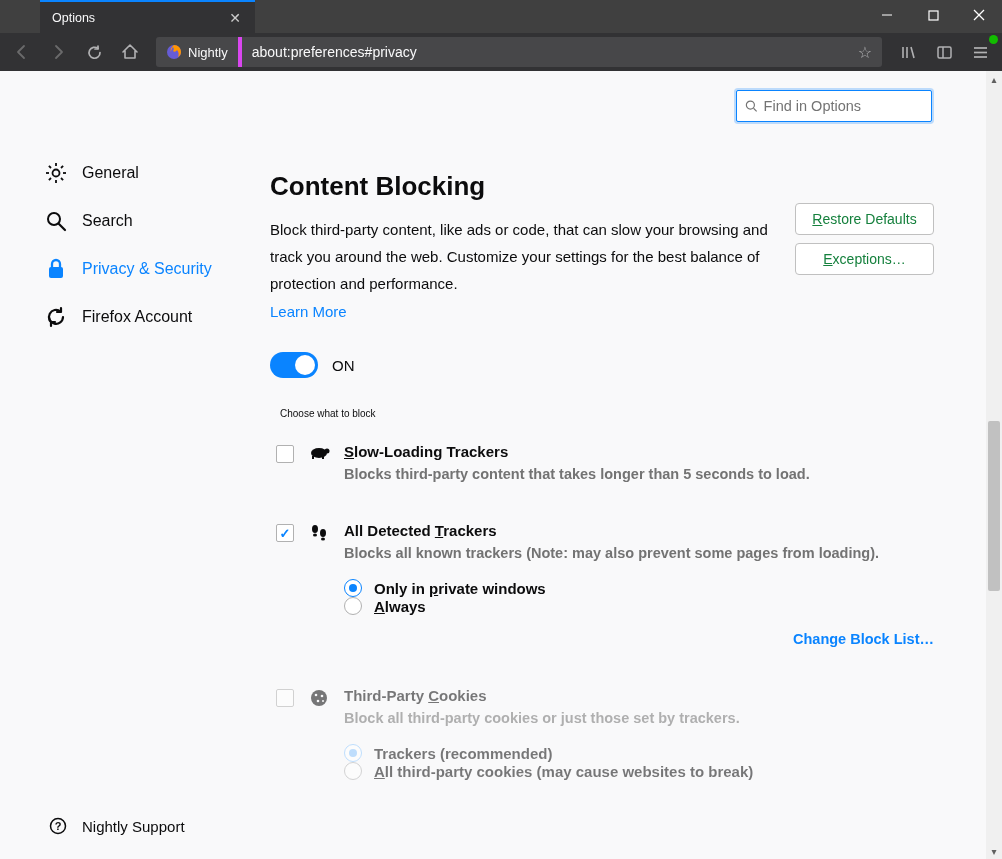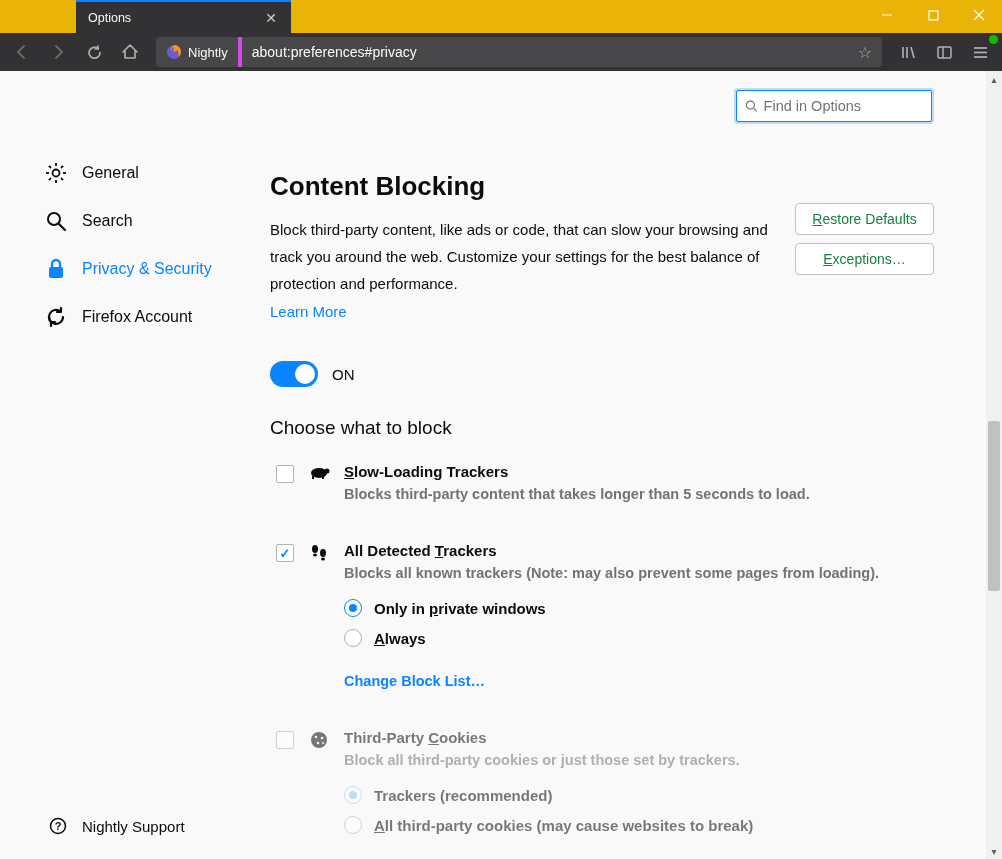--- a/index.html
+++ b/index.html
@@ -1,19 +1,19 @@
 <!DOCTYPE html>
 <html><head>
 <meta charset="utf-8">
 <style>
 * { margin: 0; padding: 0; box-sizing: border-box; font-family: "Segoe UI", Arial, sans-serif; }
 body { width: 1002px; height: 859px; background: #0c0c0d; overflow: hidden; position: relative; }
 
 
-.titlebar { height: 33px; background: #eab308; display: flex; align-items: flex-start; padding-left: 36px; }
+.titlebar { height: 33px; background: #404040; display: flex; align-items: flex-start; }
 .tab { 
   margin-left: 40px; width: 215px; height: 33px; background: #323234; 
   border-top: 2px solid #0a84ff; display: flex; align-items: center; 
   padding: 0 12px; color: #f9f9fa; font-size: 12.5px;
 }
 .tab-close { margin-left: auto; width: 16px; height: 16px; display:flex; align-items:center; justify-content:center; color:#ccc; font-size:14px; cursor:pointer;}
 .window-controls { margin-left: auto; display: flex; height: 30px; }
 .wc-btn { width: 46px; display: flex; align-items:center; justify-content:center; color: #fff; font-size: 12px; cursor:pointer;}
 
 
@@ -63,51 +63,51 @@
 .section-title { font-size: 26px; font-weight: 600; color:#0c0c0d; margin-bottom: 14px; }
 .desc { font-size: 15px; color:#0c0c0d; line-height: 1.8; width: 500px; }
 .learn-more { color:#0a84ff; font-size:15px; margin-top: 6px; cursor:pointer; display:inline-block;}
 .side-buttons { position:absolute; right:0; top:32px; display:flex; flex-direction:column; gap:8px;}
 .btn { 
   width:139px; height:32px; background:#fff; border:1px solid #c0c0c0; 
   font-size:14px; color:#15803d; cursor:pointer; border-radius:4px;
 }
 .access-u { text-decoration: underline; }
 
-.toggle-row { display:flex; align-items:center; gap:14px; margin-top: 40px;}
+.toggle-row { display:flex; align-items:center; gap:14px; margin-top: 31px;}
 .toggle {
   width: 48px; height: 26px; background:#0a84ff; border-radius:13px; position:relative; cursor:pointer;
 }
 .toggle-knob { position:absolute; right:3px; top:3px; width:20px; height:20px; background:#fff; border-radius:50%; }
 .toggle-label { font-size:15px; color:#0c0c0d; }
 
-.choose-label { font-size:19px; color:#0c0c0d; margin-top: 30px; margin-bottom: 12px; }
+.choose-label { font-size:10px; color:#0c0c0d; margin-top: 30px; margin-bottom: 12px; margin-left: 10px; }
 
 .opt-block { display:flex; gap: 14px; padding: 12px 0 0 6px; font-weight: bold; }
 .opt-block.disabled { opacity: 0.55; }
 .chk { 
   width:18px; height:18px; border:1px solid #b1b1b1; background:#fff; border-radius:2px; 
   flex-shrink:0; margin-top:2px; cursor:pointer; display:flex; align-items:center; justify-content:center;
 }
 .chk.checked::after { content:"✓"; color:#0a84ff; font-size:13px; font-weight:bold; }
 .opt-icon { width:22px; flex-shrink:0; display:flex; justify-content:center; margin-top:1px;}
 .opt-texts { flex:1; }
 .opt-title { font-size:15px; color:#0c0c0d; }
 .opt-desc { font-size:14.5px; color:#737373; margin-top: 6px; }
 
-.radio-group { margin-top: 18px; display:flex; flex-direction:column; gap:12px;}
+.radio-group { margin-top: 18px; display:flex; flex-direction:column; }
 .radio-row { display:flex; align-items:center; gap:12px; cursor:pointer;}
 .radio { width:18px; height:18px; border:1px solid #b1b1b1; border-radius:50%; background:#fff; position:relative; flex-shrink:0;}
 .radio.sel { border-color:#0a84ff; }
 .radio.sel::after { content:""; position:absolute; left:4px; top:4px; width:8px; height:8px; background:#0a84ff; border-radius:50%;}
 .radio.light.sel { border-color:#8ec7ff; }
 .radio.light.sel::after { background:#8ec7ff; }
 .radio-label { font-size:15px; color:#0c0c0d; }
 
-.change-link { color:#0a84ff; font-size:14.5px; margin-top:26px; cursor:pointer;}
+.change-link { color:#0a84ff; font-size:14.5px; margin-top:16px; cursor:pointer;text-align:right;}
 
 svg { display:block; }
 </style>
 </head>
 <body>
 
 <div class="titlebar">
   <div class="tab">
     <span>Options</span>
     <span class="tab-close">✕</span>

